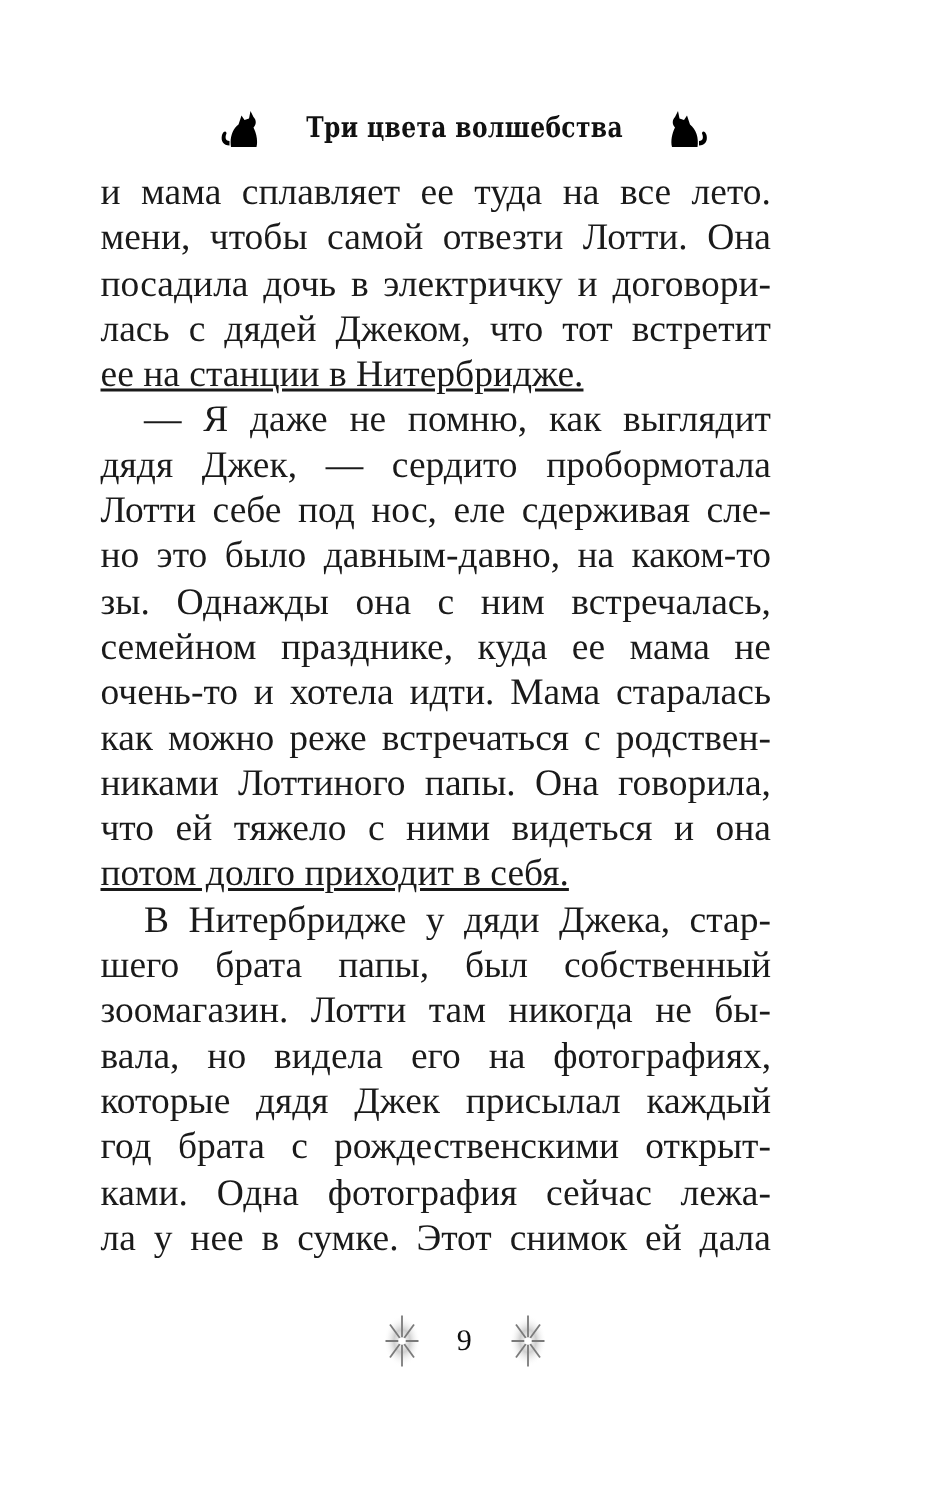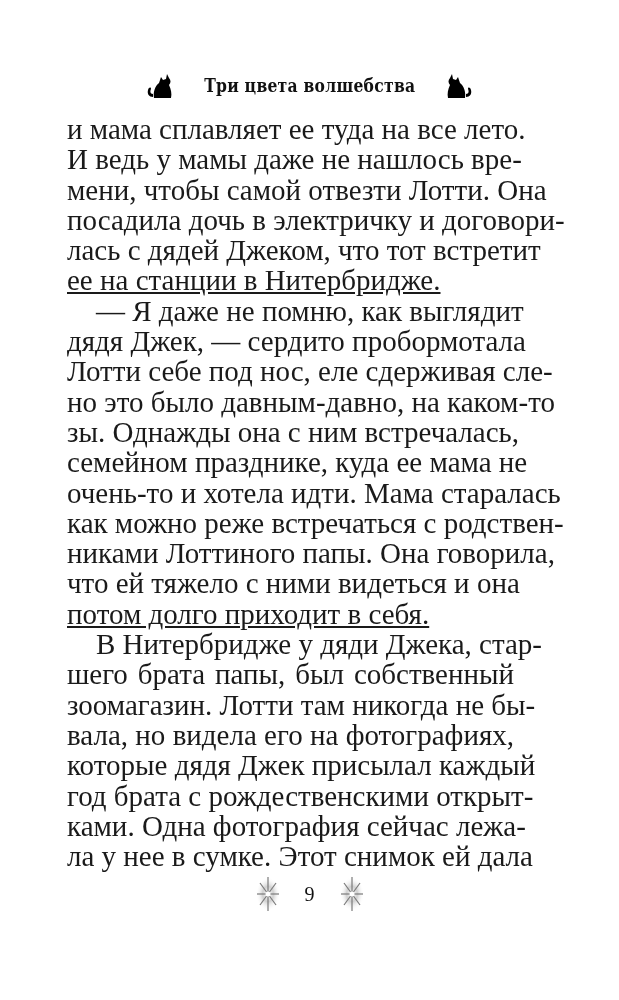--- a/index.html
+++ b/index.html
@@ -11,21 +11,21 @@
   }
   .running-title {
     font-family: "DejaVu Serif", serif; font-weight: bold; font-size: 19px;
     letter-spacing: 0.3px; color: #111; transform: scaleX(0.82);
     white-space: nowrap; display: inline-block;
   }
   .cat { width: 30px; height: 30px; display: inline-block; }
   .cat svg { width: 30px; height: 30px; display: block; }
   .body-text {
     position: absolute; left: 67px; top: 114px; width: 447px;
-    font-family: "Liberation Serif", serif; font-size: 29px; line-height: 30.3px;
+    font-family: "Liberation Serif", serif; font-size: 25px; line-height: 30.3px;
     color: #1a1a1a;
   }
   .line {
     display: block; text-align: justify; text-align-last: justify;
     white-space: nowrap; height: 30.3px; overflow: visible;
   }
   .line.last { text-align-last: left; text-decoration: underline; }
   .line.indent { padding-left: 29px; }
   .footer {
     position: absolute; top: 872px; left: 0; width: 619px; height: 44px;
@@ -55,21 +55,20 @@
           <path d="M9 28 C8 22 10 16 14 13 L16 7 L18 10 L21 9 L22 4 L24 8 C26 10 26 13 24 15 C26 19 27 24 26 28 Z" fill="#000"></path>
         </g>
       </svg>
     </span>
   </div>
 
   <div class="body-text">
 
     <div>
       <span class="line">и мама сплавляет ее туда на все лето.</span>
-      <span class="line">И ведь у мамы даже не нашлось вре-</span>
       <span class="line">мени, чтобы самой отвезти Лотти. Она</span>
       <span class="line">посадила дочь в электричку и договори-</span>
       <span class="line">лась с дядей Джеком, что тот встретит</span>
       <span class="line last">ее на станции в Нитербридже.</span>
     </div>
 
     <div>
       <span class="line indent">— Я даже не помню, как выглядит</span>
       <span class="line">дядя Джек, — сердито пробормотала</span>
       <span class="line">Лотти себе под нос, еле сдерживая сле-</span>

